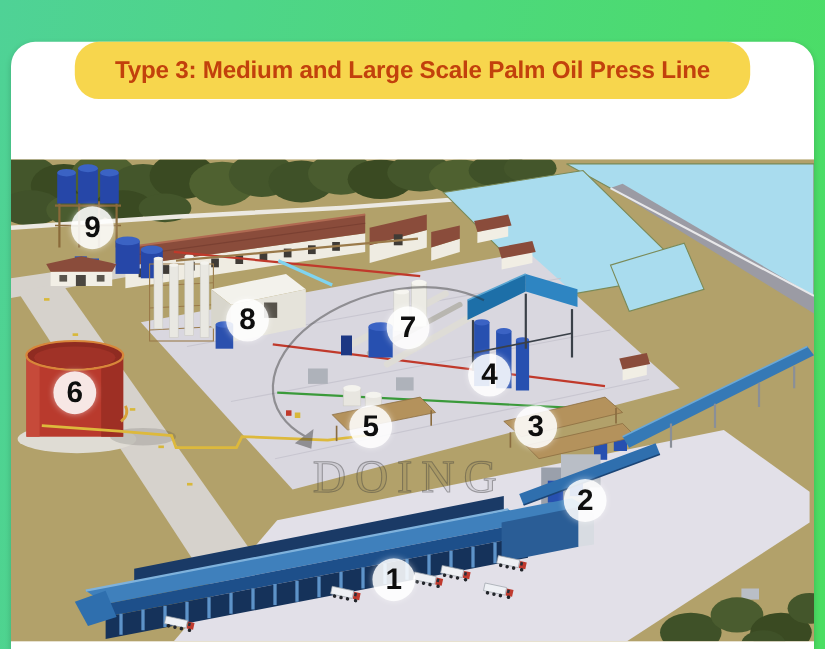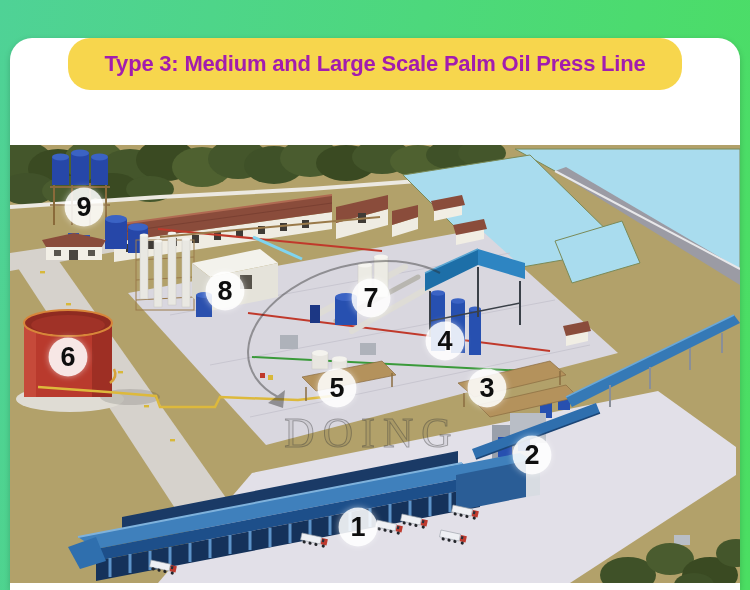--- a/index.html
+++ b/index.html
@@ -1,20 +1,20 @@
 <!DOCTYPE html>
 <html><head>
 <meta charset="utf-8">
 <style>
   html,body{margin:0;padding:0;}
   body{width:750px;height:590px;overflow:hidden;font-family:"Liberation Sans",sans-serif;}
   .stage{position:relative;width:750px;height:590px;background:linear-gradient(100deg,#4fd296 0%,#4bde62 100%);overflow:hidden;}
   .card{position:absolute;left:10px;top:38px;width:730px;height:552px;background:#ffffff;border-radius:22px 22px 0 0;box-shadow:0 2px 6px rgba(0,0,0,0.18);}
   .banner{position:absolute;left:58px;right:58px;top:0;height:52px;background:#f7d64d;border-radius:22px;display:flex;align-items:center;justify-content:center;}
-  .banner-title{font-size:22px;font-weight:700;color:#a21caf;letter-spacing:-0.2px;white-space:nowrap;}
+  .banner-title{font-size:22px;font-weight:700;color:#c2410c;letter-spacing:-0.2px;white-space:nowrap;}
   .capacity-row{position:absolute;left:0;right:0;top:94px;height:46px;display:flex;align-items:center;justify-content:center;}
   .divider{width:90px;height:2px;background:#2d2d2d;margin:0 16px;}
   .capacity-text{font-size:21px;font-weight:500;color:#1d1d1d;white-space:nowrap;}
   .photo{position:absolute;left:0;top:107px;width:730px;height:438px;overflow:hidden;background:#b2a16a;}
   .photo svg{display:block;}
   .marker-layer{position:absolute;left:0;top:0;width:730px;height:438px;pointer-events:none;}
   .marker{position:absolute;width:39px;height:39px;border-radius:50%;background:rgba(255,255,255,0.88);color:#0e0e0e;font-size:27px;font-weight:700;display:flex;align-items:center;justify-content:center;transform:translate(-50%,-50%);box-shadow:0 0 6px rgba(255,255,255,0.5);}
 </style>
 </head>
 <body>

